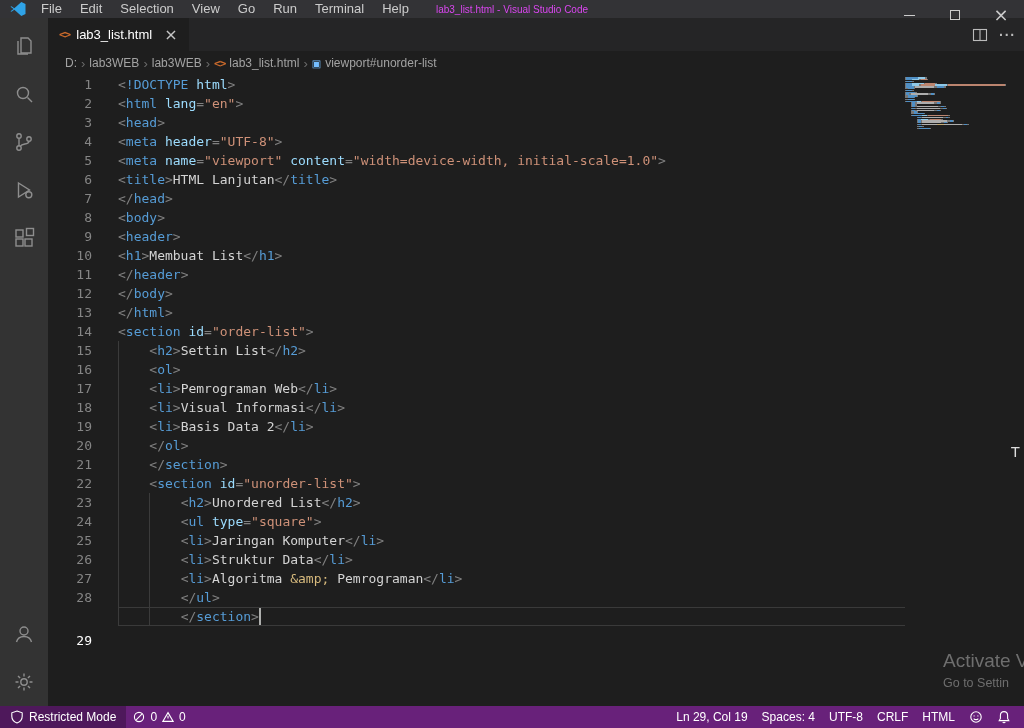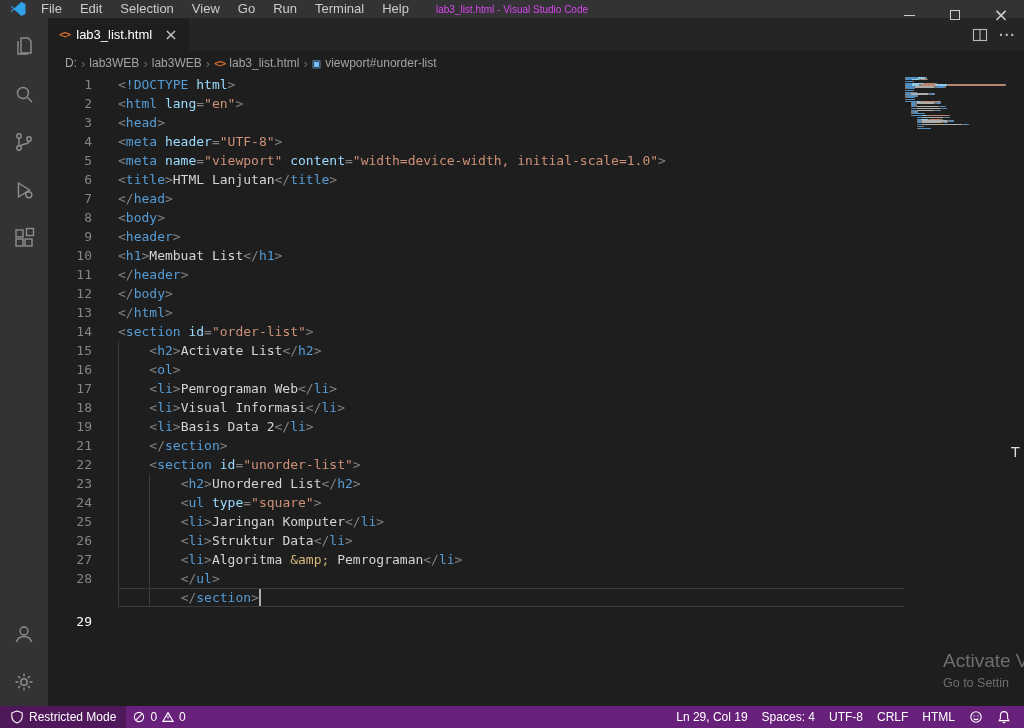--- a/index.html
+++ b/index.html
@@ -276,37 +276,41 @@
             <div class="code-row">
               <div class="gutter">13</div>
               <div class="code-text"><span class="t-p">&lt;/</span><span class="t-tag">html</span><span class="t-p">&gt;</span></div>
             </div>
             <div class="code-row">
               <div class="gutter">14</div>
               <div class="code-text"><span class="t-p">&lt;</span><span class="t-tag">section</span><span class="t-attr"> id</span><span class="t-p">=</span><span class="t-str">"order-list"</span><span class="t-p">&gt;</span></div>
             </div>
             <div class="code-row">
               <div class="gutter">15</div>
-              <div class="code-text"><span class="t-ws">    </span><span class="t-p">&lt;</span><span class="t-tag">h2</span><span class="t-p">&gt;</span><span class="t-txt">Activate List</span><span class="t-p">&lt;/</span><span class="t-tag">h2</span><span class="t-p">&gt;</span><i class="guide" style="left: 0ch;"></i></div>
+              <div class="code-text"><span class="t-ws">    </span><span class="t-p">&lt;</span><span class="t-tag">h2</span><span class="t-p">&gt;</span><span class="t-txt">Settin List</span><span class="t-p">&lt;/</span><span class="t-tag">h2</span><span class="t-p">&gt;</span><i class="guide" style="left: 0ch;"></i></div>
             </div>
             <div class="code-row">
               <div class="gutter">16</div>
               <div class="code-text"><span class="t-ws">    </span><span class="t-p">&lt;</span><span class="t-tag">ol</span><span class="t-p">&gt;</span><i class="guide" style="left: 0ch;"></i></div>
             </div>
             <div class="code-row">
               <div class="gutter">17</div>
               <div class="code-text"><span class="t-ws">    </span><span class="t-p">&lt;</span><span class="t-tag">li</span><span class="t-p">&gt;</span><span class="t-txt">Pemrograman Web</span><span class="t-p">&lt;/</span><span class="t-tag">li</span><span class="t-p">&gt;</span><i class="guide" style="left: 0ch;"></i></div>
             </div>
             <div class="code-row">
               <div class="gutter">18</div>
               <div class="code-text"><span class="t-ws">    </span><span class="t-p">&lt;</span><span class="t-tag">li</span><span class="t-p">&gt;</span><span class="t-txt">Visual Informasi</span><span class="t-p">&lt;/</span><span class="t-tag">li</span><span class="t-p">&gt;</span><i class="guide" style="left: 0ch;"></i></div>
             </div>
             <div class="code-row">
               <div class="gutter">19</div>
               <div class="code-text"><span class="t-ws">    </span><span class="t-p">&lt;</span><span class="t-tag">li</span><span class="t-p">&gt;</span><span class="t-txt">Basis Data 2</span><span class="t-p">&lt;/</span><span class="t-tag">li</span><span class="t-p">&gt;</span><i class="guide" style="left: 0ch;"></i></div>
+            </div>
+            <div class="code-row">
+              <div class="gutter">20</div>
+              <div class="code-text"><span class="t-ws">    </span><span class="t-p">&lt;/</span><span class="t-tag">ol</span><span class="t-p">&gt;</span><i class="guide" style="left: 0ch;"></i></div>
             </div>
             <div class="code-row">
               <div class="gutter">21</div>
               <div class="code-text"><span class="t-ws">    </span><span class="t-p">&lt;/</span><span class="t-tag">section</span><span class="t-p">&gt;</span><i class="guide" style="left: 0ch;"></i></div>
             </div>
             <div class="code-row">
               <div class="gutter">22</div>
               <div class="code-text"><span class="t-ws">    </span><span class="t-p">&lt;</span><span class="t-tag">section</span><span class="t-attr"> id</span><span class="t-p">=</span><span class="t-str">"unorder-list"</span><span class="t-p">&gt;</span><i class="guide" style="left: 0ch;"></i></div>
             </div>
             <div class="code-row">

